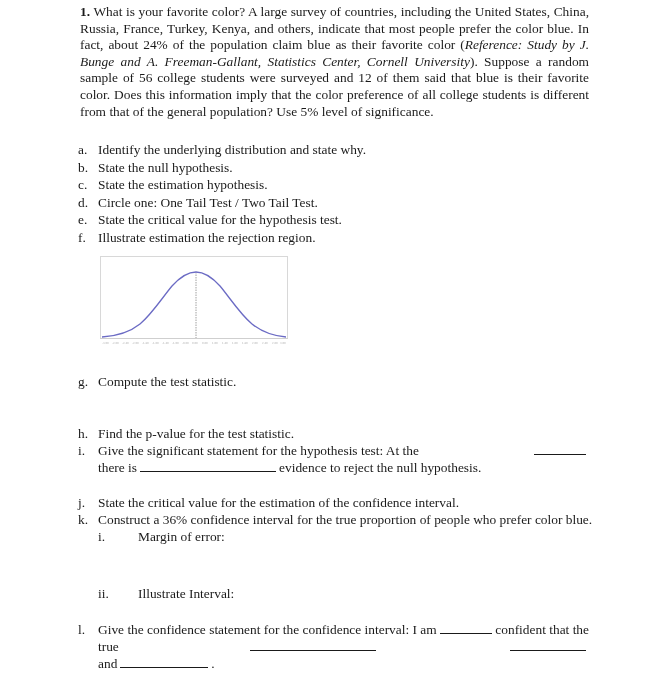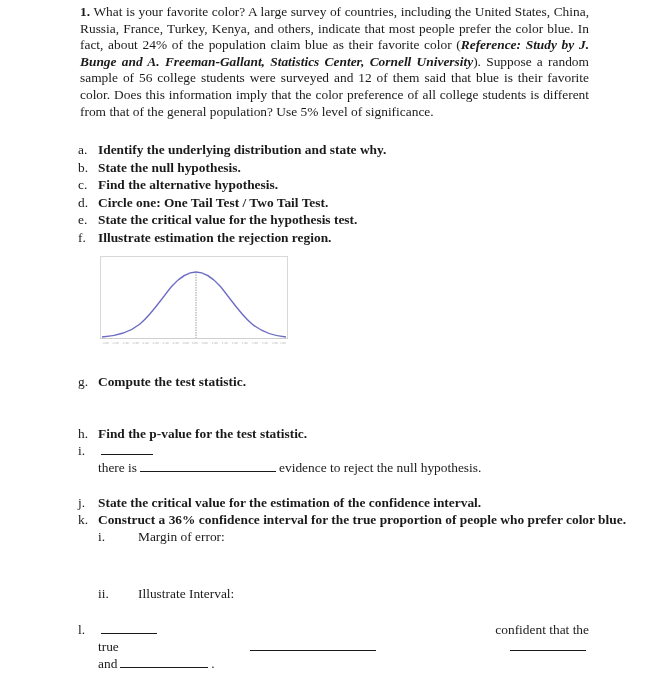--- a/index.html
+++ b/index.html
@@ -7,26 +7,26 @@
     width: 667px; height: 700px; position: relative; overflow: hidden;
     font-family: "Liberation Serif", "DejaVu Serif", serif;
     color: #1a1a1a;
     font-size: 13.4px;
   }
   .intro {
     position: absolute; left: 80px; top: 4px; width: 509px;
     line-height: 16.6px; text-align: justify; margin: 0;
   }
   .intro .num { font-weight: bold; }
-  .intro i { font-style: italic; font-weight: bold; }
+  .intro i { font-style: italic; }
   .row {
     position: absolute; left: 78px; white-space: nowrap; line-height: 17px;
   }
   .row .lbl { display: inline-block; width: 20px; }
-  .row .txt { display: inline-block; font-weight: bold; }
+  .row .txt { display: inline-block; }
   .sub { position: absolute; left: 98px; white-space: nowrap; line-height: 17px; }
   .sub .lbl { display: inline-block; width: 40px; }
   .blank {
     display: inline-block; border-bottom: 1px solid #1a1a1a;
     height: 12px; vertical-align: baseline; margin: 0 3px;
   }
   .wrapline {
     position: absolute; left: 98px; width: 491px; white-space: nowrap; line-height: 17px;
   }
   .flex { display: flex; justify-content: space-between; }
@@ -34,21 +34,21 @@
     position: absolute; left: 100px; top: 256px; width: 188px; height: 90px;
   }
 </style>
 </head>
 <body>
 
 <p class="intro"><span class="num">1.</span><span> What is your favorite color? A large survey of countries, including the United States, China, Russia, France, Turkey, Kenya, and others, indicate that most people prefer the color blue. In fact, about 24% of the population claim blue as their favorite color (</span><i>Reference: Study by J. Bunge and A. Freeman-Gallant, Statistics Center, Cornell University</i><span>). Suppose a random sample of 56 college students were surveyed and 12 of them said that blue is their favorite color. Does this information imply that the color preference of all college students is different from that of the general population? Use 5% level of significance.</span></p>
 
 <div class="row" style="top:141px"><span class="lbl">a.</span><span class="txt">Identify the underlying distribution and state why.</span></div>
 <div class="row" style="top:158.5px"><span class="lbl">b.</span><span class="txt">State the null hypothesis.</span></div>
-<div class="row" style="top:176px"><span class="lbl">c.</span><span class="txt">Find the alternative hypothesis.</span></div>
+<div class="row" style="top:176px"><span class="lbl">c.</span><span class="txt">State the estimation hypothesis.</span></div>
 <div class="row" style="top:193.5px"><span class="lbl">d.</span><span class="txt">Circle one: One Tail Test / Two Tail Test.</span></div>
 <div class="row" style="top:211px"><span class="lbl">e.</span><span class="txt">State the critical value for the hypothesis test.</span></div>
 <div class="row" style="top:228.5px"><span class="lbl">f.</span><span class="txt">Illustrate estimation the rejection region.</span></div>
 
 <div class="chart">
   <svg width="188" height="90" viewBox="0 0 188 90" xmlns="http://www.w3.org/2000/svg">
     <rect x="0.5" y="0.5" width="187" height="82" fill="#ffffff" stroke="#d8d8d8" stroke-width="1"></rect>
     <line x1="0" y1="82.5" x2="188" y2="82.5" stroke="#cfcfcf" stroke-width="1"></line>
     <line x1="96" y1="16" x2="96" y2="82" stroke="#888" stroke-width="0.8" stroke-dasharray="1.5,1"></line>
     <path fill="none" stroke="#6b6bc4" stroke-width="1.3" d="M2,81 C18,80 30,76 40,68 C52,58 62,42 72,30 C82,19 90,16 96,16 C102,16 110,19 120,30 C130,42 140,58 152,68 C162,76 174,80 186,81"></path>
@@ -75,36 +75,38 @@
     </g>
   </svg>
 </div>
 
 <div class="row" style="top:373px"><span class="lbl">g.</span><span class="txt">Compute the test statistic.</span></div>
 
 <div class="row" style="top:425px"><span class="lbl">h.</span><span class="txt">Find the p-value for the test statistic.</span></div>
 
 <div class="row" style="top:442px"><span class="lbl">i.</span></div>
 <div class="wrapline flex" style="top:442px">
+  <span>Give the significant statement for the hypothesis test: At the</span>
   <span class="blank" style="width:52px"></span>
 </div>
 <div class="wrapline" style="top:459px">
   <span>there is</span><span class="blank" style="width:136px"></span><span>evidence to reject the null hypothesis.</span>
 </div>
 
 <div class="row" style="top:494px"><span class="lbl">j.</span><span class="txt">State the critical value for the estimation of the confidence interval.</span></div>
 
 <div class="row" style="top:511px"><span class="lbl">k.</span><span class="txt">Construct a 36% confidence interval for the true proportion of people who prefer color blue.</span></div>
 
 <div class="sub" style="top:528px"><span class="lbl">i.</span><span>Margin of error:</span></div>
 
 <div class="sub" style="top:585px"><span class="lbl">ii.</span><span>Illustrate Interval:</span></div>
 
 <div class="row" style="top:621px"><span class="lbl">l.</span></div>
 <div class="wrapline flex" style="top:621px">
+  <span>Give the confidence statement for the confidence interval: I am</span>
   <span class="blank" style="width:56px"></span>
   <span>confident that the</span>
 </div>
 <div class="wrapline flex" style="top:638px">
   <span>true</span>
   <span class="blank" style="width:126px"></span>
   <span class="blank" style="width:76px"></span>
 </div>
 <div class="wrapline" style="top:655px">
   <span>and</span><span class="blank" style="width:88px"></span><span>.</span>

